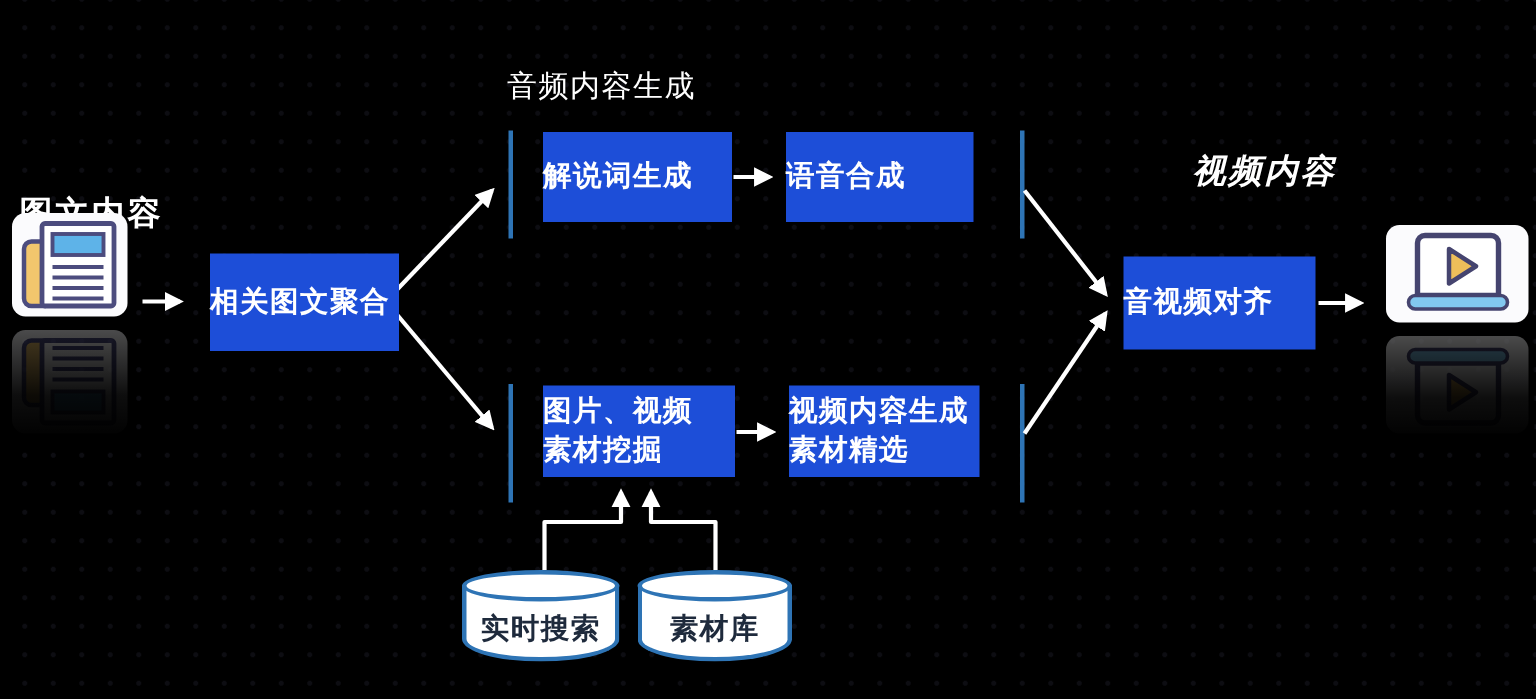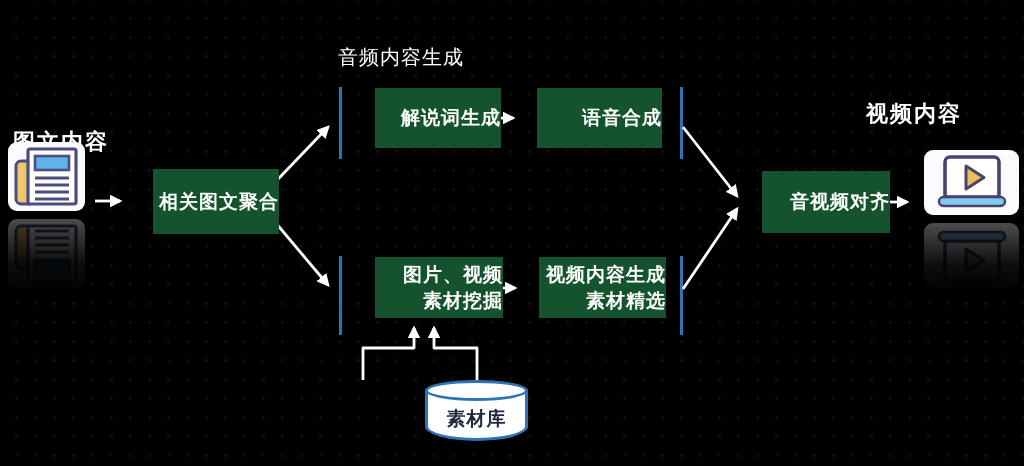--- a/index.html
+++ b/index.html
@@ -19,24 +19,24 @@
 
   .big-title {
     position:absolute; color:#fff; font-size:22px; font-weight:700;
     letter-spacing:2px; white-space:nowrap;
   }
   .group-title {
     position:absolute; color:#fff; font-size:20px; font-weight:400;
     letter-spacing:1px; white-space:nowrap;
   }
   .node {
-    position:absolute; background:#14532d; color:#fff;
-    display:flex; flex-direction:column; align-items:flex-end; justify-content:center;
+    position:absolute; background:#1d4ed8; color:#fff;
+    display:flex; flex-direction:column; align-items:flex-start; justify-content:center;
     text-align:center; font-size:19px; font-weight:600; line-height:1.35;
-    letter-spacing:1px; white-space:nowrap;margin-left:13px;
+    letter-spacing:1px; white-space:nowrap;
   }
   .cylinder { position:absolute; }
   .cyl-body {
     position:absolute; left:0; right:0; top:10px; bottom:0;
     background:#fff; border:3px solid #2E74B5; border-top:none;
     border-radius:0 0 52px 52px / 0 0 15px 15px;
   }
   .cyl-top {
     position:absolute; left:0; right:0; top:0; height:21px;
     background:#fff; border:3px solid #2E74B5; border-radius:50%;
@@ -79,21 +79,21 @@
       <path d="M491,288 H515" marker-end="url(#ah)"></path>
       <path d="M683,127 L737,196" marker-end="url(#ah)"></path>
       <path d="M683,289 L737,209" marker-end="url(#ah)"></path>
       <path d="M879,202 H907" marker-end="url(#ah)"></path>
       <path d="M363,380 V348 H414 V328" marker-end="url(#ah)"></path>
       <path d="M477,380 V348 H434 V328" marker-end="url(#ah)"></path>
     </g>
   </svg>
 
   <div class="big-title" style="left:13px; top:90px;margin-top:37px;">图文内容</div>
-  <div class="big-title" style="left:866px; top:99px;">视频内容</div>
+  <div class="big-title" style="left:795px; top:99px;font-style:italic;">视频内容</div>
   <div class="group-title" style="left:338px; top:44px;">音频内容生成</div>
 
   <div class="icon" style="left:7px; top:141px;">
     <svg width="79" height="71" viewBox="0 0 79 71">
       <rect x="1" y="1" width="77" height="69" rx="9" fill="#fbfbfd"></rect>
       <path d="M14 20 h8 v43 h-8 a5 5 0 0 1 -5 -5 v-33 a5 5 0 0 1 5 -5 z" fill="#f2c66d" stroke="#4c4c7e" stroke-width="3"></path>
       <rect x="21" y="8" width="48" height="55" rx="2" fill="#ffffff" stroke="#4c4c7e" stroke-width="3.2"></rect>
       <rect x="28" y="15" width="34" height="14" fill="#5eb3e8" stroke="#4c4c7e" stroke-width="2.6"></rect>
       <line x1="28" y1="37" x2="62" y2="37" stroke="#4c4c7e" stroke-width="2.8"></line>
       <line x1="28" y1="44" x2="62" y2="44" stroke="#4c4c7e" stroke-width="2.8"></line>
@@ -125,24 +125,29 @@
     <span>图片、视频</span>
     <span>素材挖掘</span>
   </div>
   <div class="node" style="left:524px; top:88px; width:125px; height:60px;">
     <span>语音合成</span>
   </div>
   <div class="node" style="left:526px; top:257px; width:127px; height:61px;">
     <span>视频内容生成</span>
     <span>素材精选</span>
   </div>
-  <div class="node" style="left:749px; top:171px; width:128px; height:62px;padding-left:28px;">
+  <div class="node" style="left:749px; top:171px; width:128px; height:62px;">
     <span>音视频对齐</span>
   </div>
 
+  <div class="cylinder" style="left:308px; top:380px; width:105px; height:61px;">
+    <div class="cyl-body"></div>
+    <div class="cyl-top"></div>
+    <div class="cyl-label">实时搜索</div>
+  </div>
   <div class="cylinder" style="left:425px; top:380px; width:103px; height:61px;">
     <div class="cyl-body"></div>
     <div class="cyl-top"></div>
     <div class="cyl-label">素材库</div>
   </div>
 
   <div class="icon" style="left:923px; top:149px;">
     <svg width="97" height="67" viewBox="0 0 97 67">
       <rect x="1" y="1" width="95" height="65" rx="9" fill="#fbfbfd"></rect>
       <path d="M27 8 h44 a5 5 0 0 1 5 5 v35 h-54 v-35 a5 5 0 0 1 5 -5 z" fill="#ffffff" stroke="#45446f" stroke-width="3.6"></path>

